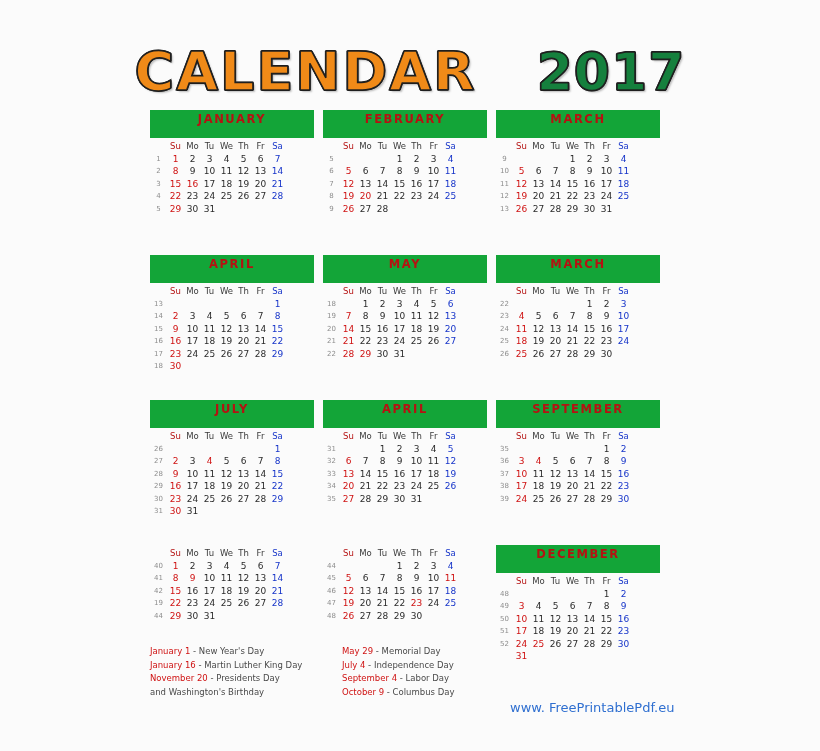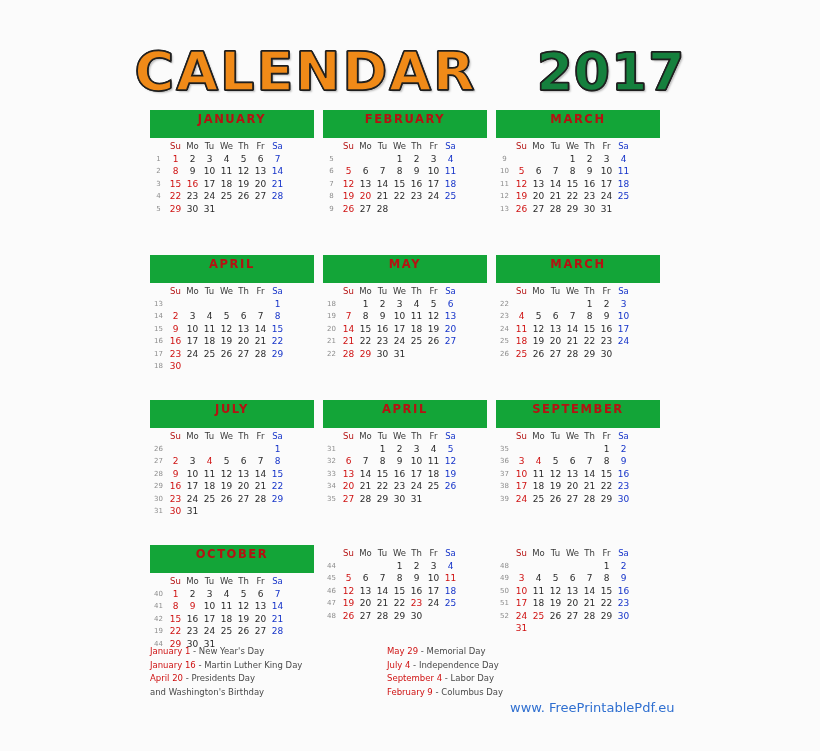--- a/index.html
+++ b/index.html
@@ -103,21 +103,20 @@
   td.empty{color:transparent;}
   
   .holidays{
     position:absolute;
     top:645px;left:150px;width:540px;
     display:grid;
     grid-template-columns:192px 160px 190px;
     font-size:8.5px;
     font-family:"DejaVu Sans", sans-serif;
     line-height:13.5px;
-    gap:45px;
   }
   .hol-item{white-space:nowrap;}
   .hol-date{color:#cf1212;}
   .hol-name{color:#4a4a4a;}
   .hol-cont{color:#4a4a4a;margin-top:37px;}
   .site{
     position:absolute;
     top:700px;left:510px;
     font-size:13px;
     color:#2f6fd0;
@@ -770,21 +769,20 @@
               <td class="d">26</td>
               <td class="d">27</td>
               <td class="d">28</td>
               <td class="d">29</td>
               <td class="sat">30</td>
             </tr>
           </tbody>
         </table>
       </div>
       <div class="month">
-        <div class="m-head">OCTOBER</div>
         <table class="cal">
           <thead>
             <tr>
               <th class="wk"></th>
               <th class="dow sun">Su</th>
               <th class="dow">Mo</th>
               <th class="dow">Tu</th>
               <th class="dow">We</th>
               <th class="dow">Th</th>
               <th class="dow">Fr</th>
@@ -907,20 +905,21 @@
               <td class="d">28</td>
               <td class="d">29</td>
               <td class="d">30</td>
               <td class="empty"></td>
               <td class="empty"></td>
             </tr>
           </tbody>
         </table>
       </div>
       <div class="month">
+        <div class="m-head">DECEMBER</div>
         <table class="cal">
           <thead>
             <tr>
               <th class="wk"></th>
               <th class="dow sun">Su</th>
               <th class="dow">Mo</th>
               <th class="dow">Tu</th>
               <th class="dow">We</th>
               <th class="dow">Th</th>
               <th class="dow">Fr</th>
@@ -990,25 +989,25 @@
             </tr>
           </tbody>
         </table>
       </div>
     </div>
 
   <div class="holidays" id="holidays">
       <div>
         <div class="hol-item"><span class="hol-date">January 1</span><span class="hol-name"> - New Year's Day</span></div>
         <div class="hol-item"><span class="hol-date">January 16</span><span class="hol-name"> - Martin Luther King Day</span></div>
-        <div class="hol-item"><span class="hol-date">April 20</span><span class="hol-name"> - Presidents Day</span></div>
+        <div class="hol-item"><span class="hol-date">November 20</span><span class="hol-name"> - Presidents Day</span></div>
         <div class="hol-item"><span class="hol-cont">and Washington's Birthday</span></div>
       </div>
       <div>
         <div class="hol-item"><span class="hol-date">May 29</span><span class="hol-name"> - Memorial Day</span></div>
         <div class="hol-item"><span class="hol-date">July 4</span><span class="hol-name"> - Independence Day</span></div>
         <div class="hol-item"><span class="hol-date">September 4</span><span class="hol-name"> - Labor Day</span></div>
-        <div class="hol-item"><span class="hol-date">February 9</span><span class="hol-name"> - Columbus Day</span></div>
+        <div class="hol-item"><span class="hol-date">October 9</span><span class="hol-name"> - Columbus Day</span></div>
       </div>
     </div>
 
   <div class="site">www. FreePrintablePdf.eu</div>
 </div>
 
 </body></html>

